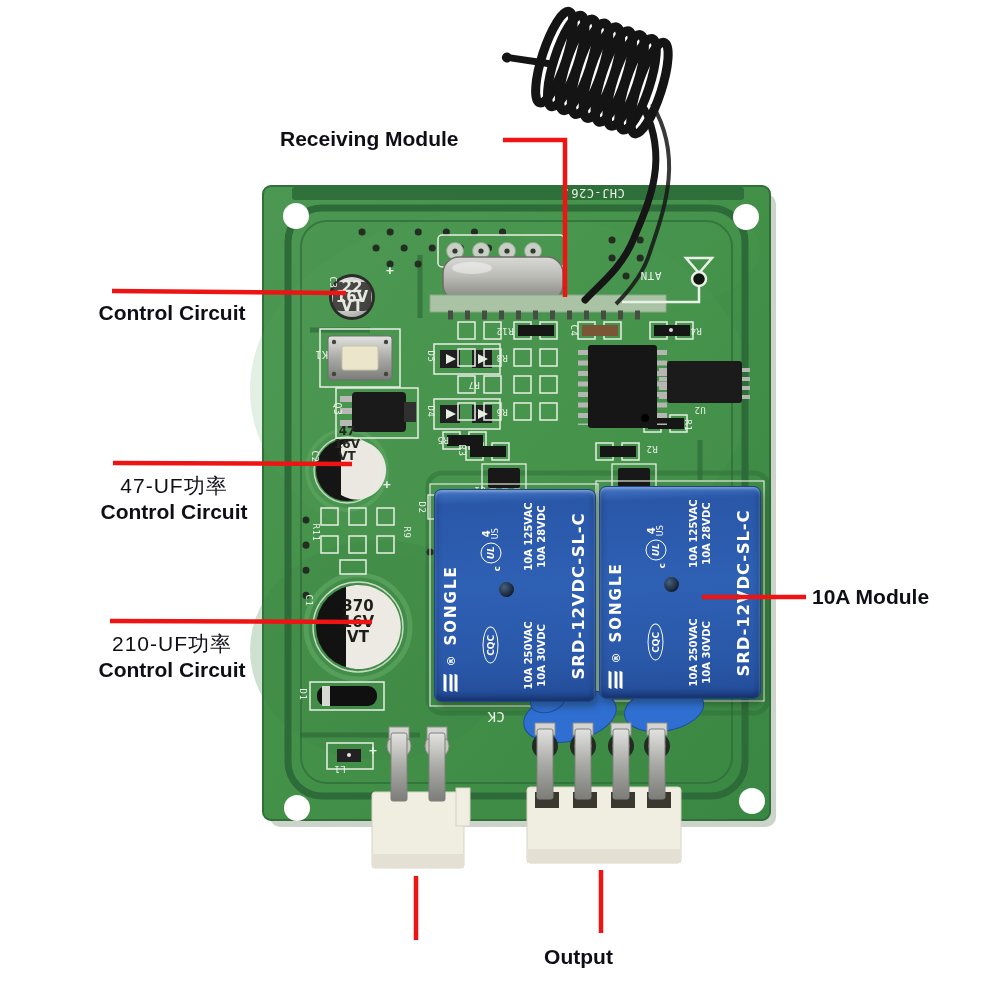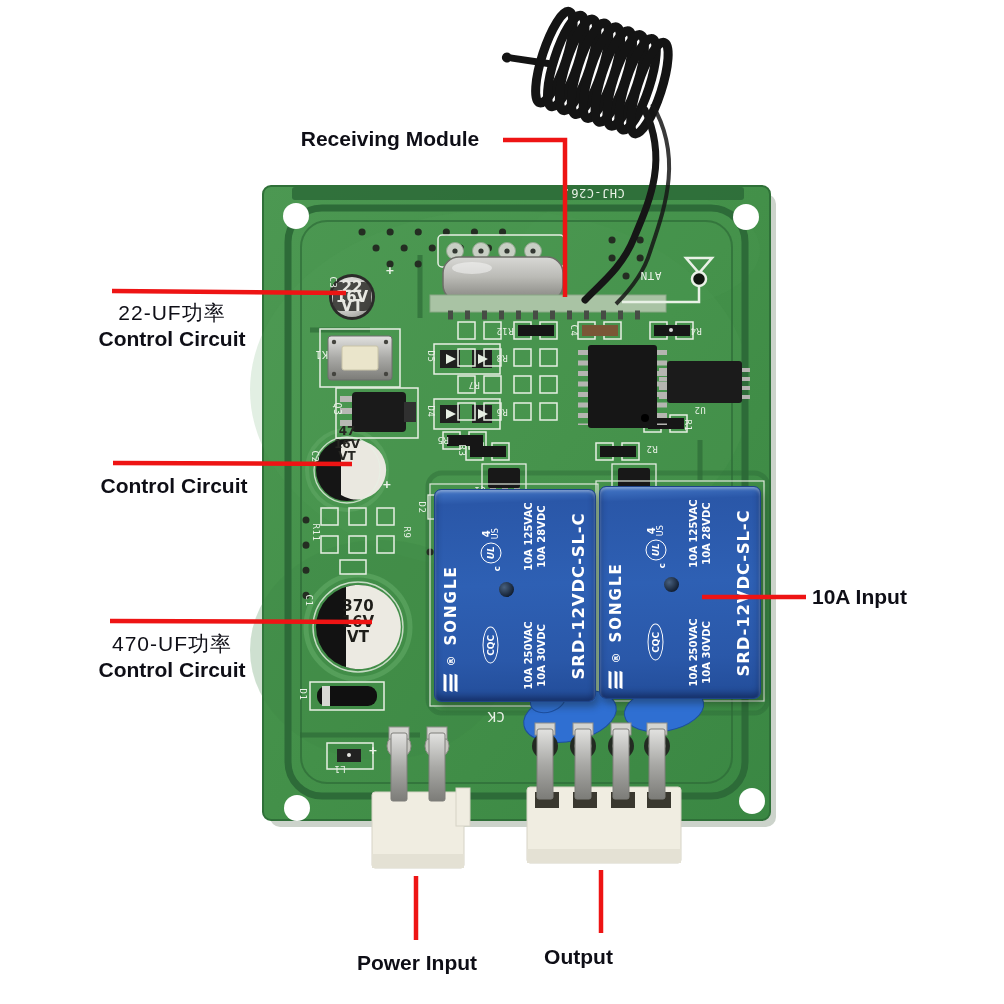--- a/index.html
+++ b/index.html
@@ -9,21 +9,21 @@
   .layer{position:absolute;left:0;top:0;width:1004px;height:1004px;}
   .labels{z-index:2;}
   .overlay{z-index:3;pointer-events:none;}
   .baseart{z-index:1;}
 
   
   .lbl{position:absolute;color:#0e0e16;font-weight:bold;font-size:21px;line-height:26px;white-space:nowrap;}
   .lbl .thin{font-weight:400;letter-spacing:1px;display:block;}
   .lbl .bold{font-weight:bold;display:block;}
   .ctr{text-align:center;}
-  .rgt{text-align:center;}
+  .rgt{text-align:left;}
 
   
   .sk{position:absolute;color:#e9f1e6;font-family:"DejaVu Sans Mono",monospace;font-size:9px;
       line-height:1;white-space:nowrap;letter-spacing:.5px;}
   .r180{transform:rotate(180deg);} .r90{transform:rotate(90deg);}
 
   
   .captext{position:absolute;text-align:center;font-family:"DejaVu Sans",sans-serif;font-weight:bold;}
   .captext span{display:block;}
   .cap22{color:#e8e8e2;font-size:15px;line-height:9.5px;}
@@ -393,36 +393,35 @@
           <rect x="649" y="729" width="16" height="70" rx="2"></rect>
       </g>
     </g>
   </svg>
 
   <div class="layer labels">
 
     <div class="lbl rgt" style="left:280px;top:126px;width:220px;">Receiving Module</div>
 
     <div class="lbl ctr" style="left:58px;top:300px;width:228px;">
-      <span class="thin">22-UF功率</span>
       <span class="bold">Control Circuit</span>
     </div>
 
     <div class="lbl ctr" style="left:58px;top:473px;width:232px;">
+      <span class="thin">47-UF功率</span>
       <span class="bold">Control Circuit</span>
     </div>
 
     <div class="lbl ctr" style="left:52px;top:631px;width:240px;">
-      <span class="thin">470-UF功率</span>
+      <span class="thin">210-UF功率</span>
       <span class="bold">Control Circuit</span>
     </div>
 
-    <div class="lbl" style="left:812px;top:584px;">10A Input</div>
-
-    <div class="lbl ctr" style="left:322px;top:950px;width:190px;">Power Input</div>
+    <div class="lbl" style="left:812px;top:584px;">10A Module</div>
+
 
     <div class="lbl ctr" style="left:516px;top:944px;width:125px;">Output</div>
 
     <span class="sk r180" style="left:563px;top:187px;font-size:12px;">CHJ-C26.</span>
     <span class="sk r180" style="left:640px;top:270px;font-size:11px;">ATN</span>
     <span class="sk r180" style="left:487px;top:710px;font-size:14px;">CK</span>
     <span class="sk r180" style="left:315px;top:349px;font-size:10px;">K1</span>
     <span class="sk r90" style="left:330px;top:404px;font-size:10px;">Q3</span>
     <span class="sk r90" style="left:425px;top:352px;">D5</span>
     <span class="sk r90" style="left:425px;top:407px;">D4</span>

